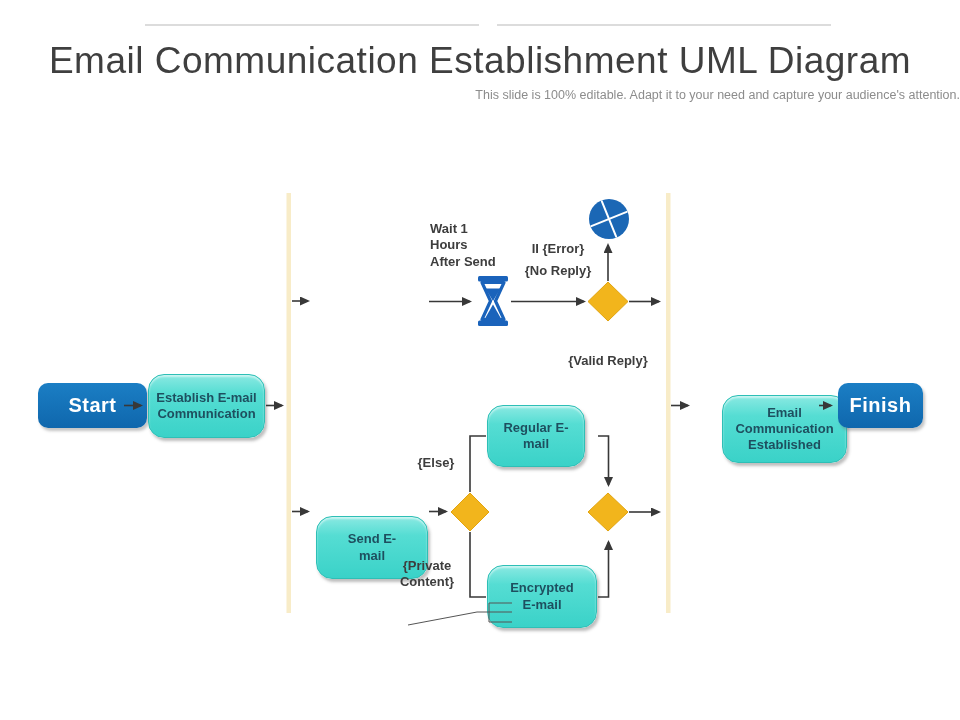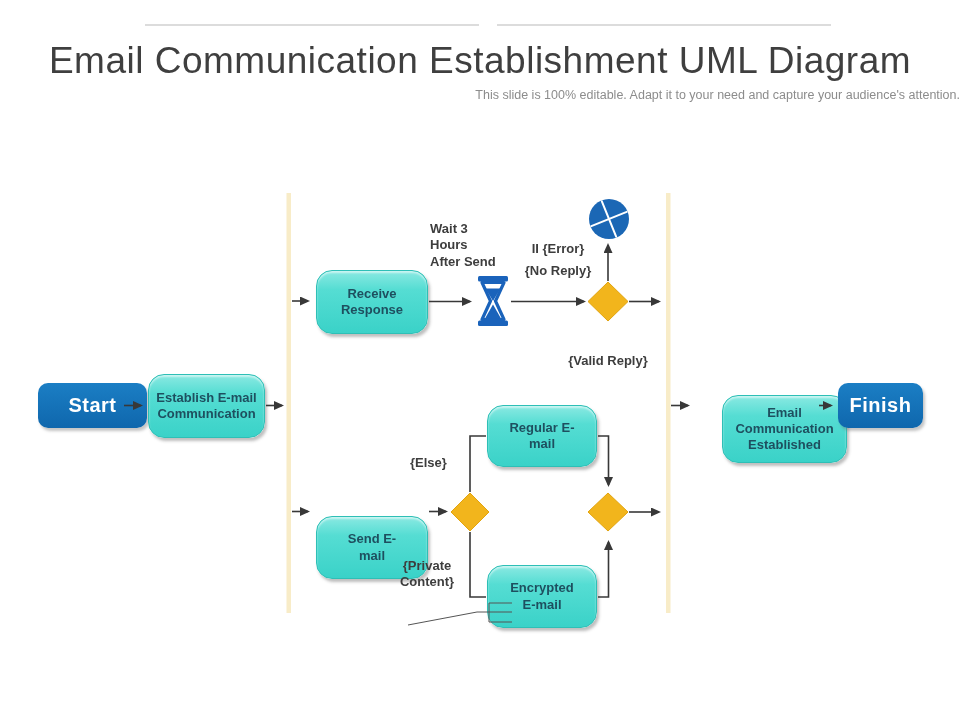--- a/index.html
+++ b/index.html
@@ -20,63 +20,61 @@
             border:1px solid #2ebfb6;border-radius:16px;
             box-shadow:2px 3px 3px rgba(110,110,110,.45), inset 0 2px 2px rgba(255,255,255,.55);
             color:#1e4f5f;font-weight:bold;font-size:13px;line-height:1.25;}
   .terminal{background:linear-gradient(180deg,#1b7ec4 0%,#0f67ad 100%);
             border-radius:10px;box-shadow:2px 3px 3px rgba(110,110,110,.4);
             color:#ffffff;font-weight:bold;font-size:20px;letter-spacing:.5px;}
   #n-start{left:38px;top:383px;width:109px;height:45px;}
   #n-establish{left:148px;top:374px;width:117px;height:64px;}
   #n-receive{left:316px;top:270px;width:112px;height:64px;}
   #n-send{left:316px;top:480px;width:112px;height:63px;margin-top:36px;}
-  #n-regular{left:487px;top:405px;width:110px;height:62px;}
+  #n-regular{left:487px;top:405px;width:98px;height:62px;}
   #n-encrypted{left:487px;top:565px;width:110px;height:63px;}
   #n-established{left:722px;top:372px;width:125px;height:68px;font-size:13px;margin-top:23px;}
   #n-finish{left:838px;top:383px;width:85px;height:45px;text-align:center;}
   
   .lbl{position:absolute;font-size:13px;font-weight:bold;color:#3d3d3d;
        white-space:pre-line;z-index:2;line-height:1.25;}
   #l-wait{left:430px;top:221px;width:90px;text-align:left;}
   #l-error{left:505px;top:241px;width:106px;text-align:center;}
   #l-noreply{left:505px;top:263px;width:106px;text-align:center;}
   #l-valid{left:548px;top:353px;width:120px;text-align:center;}
-  #l-else{left:410px;top:455px;width:72px;text-align:left;}
+  #l-else{left:400px;top:455px;width:72px;text-align:center;}
   #l-private{left:383px;top:558px;width:88px;text-align:center;}
   
   svg.overlay{position:absolute;left:0;top:0;z-index:5;pointer-events:none;}
 </style>
 </head>
 <body>
 
 <div class="slide">
 
   <div class="divider left"></div>
   <div class="divider right"></div>
   <div class="title">Email Communication Establishment UML Diagram</div>
   <div class="subtitle">This slide is 100% editable. Adapt it to your need and capture your audience's attention.</div>
 
   <div class="node terminal" id="n-start">Start</div>
   <div class="node activity" id="n-establish">Establish E-mail
 Communication</div>
-  <div class="node activity" id="n-receive">Receive
-Response</div>
   <div class="node activity" id="n-send">Send E-
 mail</div>
   <div class="node activity" id="n-regular">Regular E-
 mail</div>
   <div class="node activity" id="n-encrypted">Encrypted
 E-mail</div>
   <div class="node activity" id="n-established">Email
 Communication
 Established</div>
   <div class="node terminal" id="n-finish">Finish</div>
 
-  <div class="lbl" id="l-wait">Wait 3
+  <div class="lbl" id="l-wait">Wait 1
 Hours
 After Send</div>
   <div class="lbl" id="l-error">II  {Error}</div>
   <div class="lbl" id="l-noreply">{No Reply}</div>
   <div class="lbl" id="l-valid">{Valid Reply}</div>
   <div class="lbl" id="l-else">{Else}</div>
   <div class="lbl" id="l-private">{Private
 Content}</div>
 
   <svg class="overlay" width="960" height="720" viewBox="0 0 960 720">

